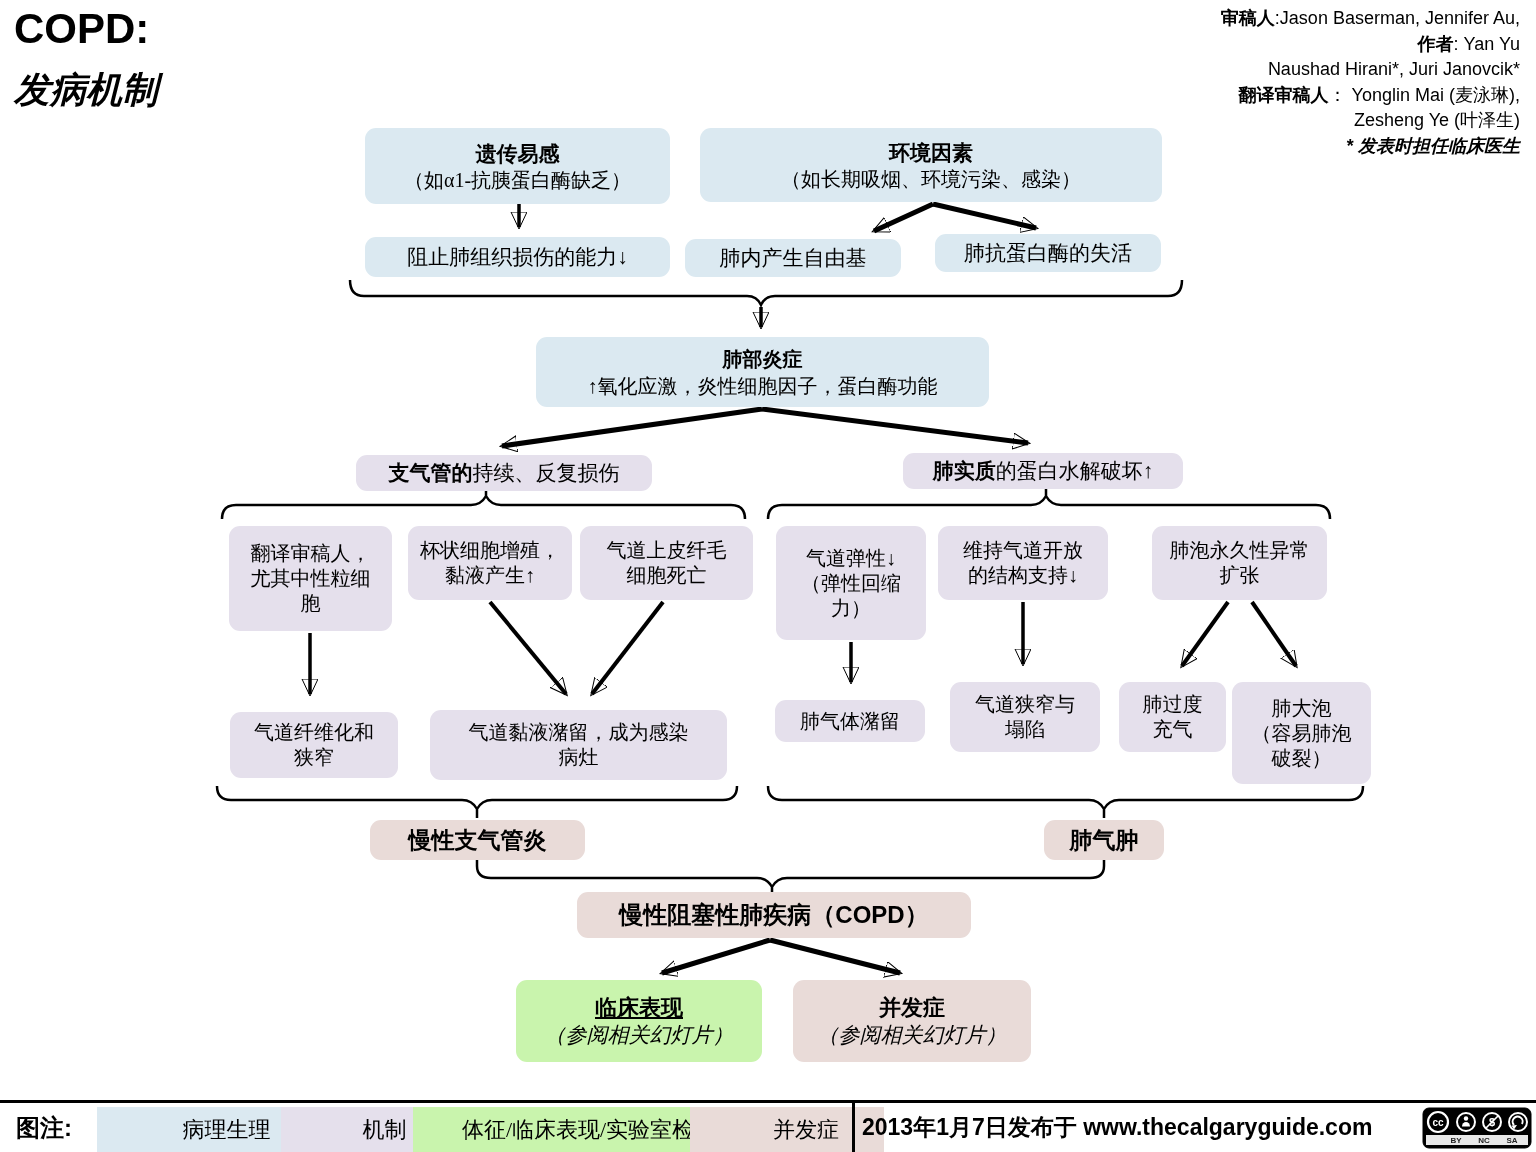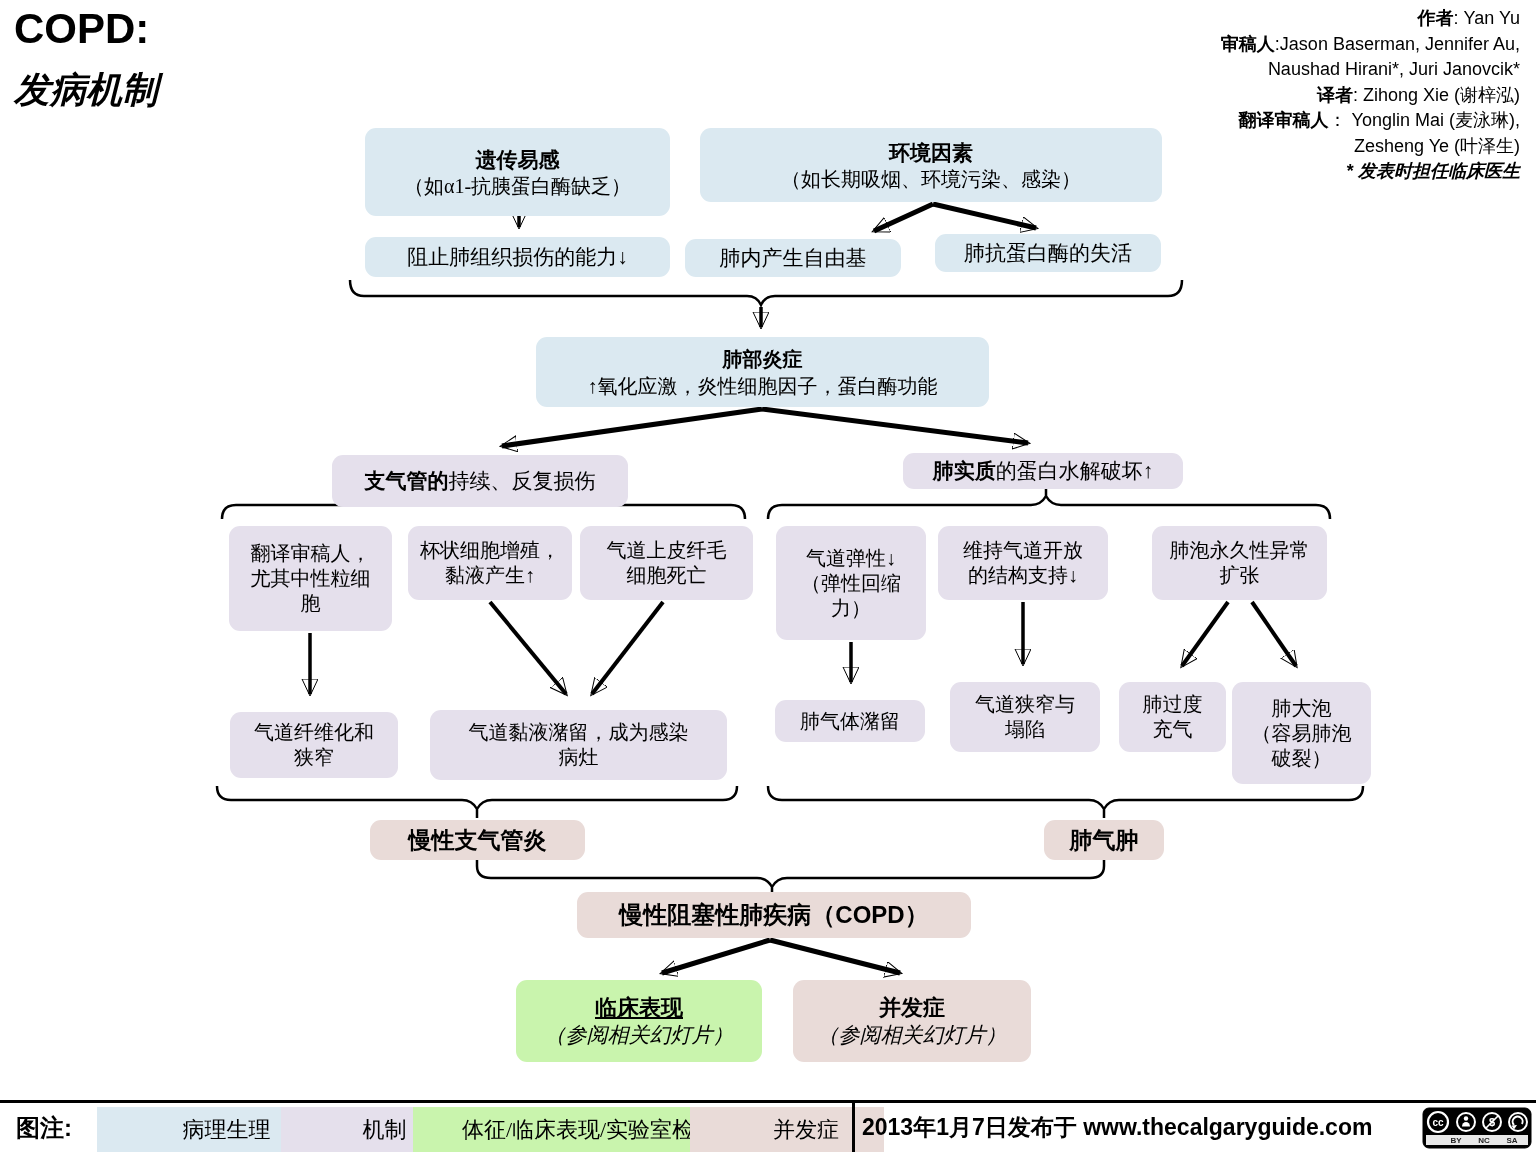--- a/index.html
+++ b/index.html
@@ -77,30 +77,29 @@
   <path d="M770,940 L662,973" stroke-width="5" marker-end="url(#ah)"></path>
   <path d="M770,940 L900,973" stroke-width="5" marker-end="url(#ah)"></path>
 </svg>
 
 <div class="abs" style="left:14px;top:6px;">
   <div class="title-main">COPD:</div>
   <div class="title-sub">发病机制</div>
 </div>
 
 <div class="abs credits">
+  <div><span class="cb">审稿人</span><span>:Jason Baserman, Jennifer Au,</span></div>
   <div><span class="cb">作者</span><span>: Yan Yu</span></div>
-  <div><span class="cb">审稿人</span><span>:Jason Baserman, Jennifer Au,</span></div>
   <div>Naushad Hirani*, Juri Janovcik*</div>
-  <div><span class="cb">译者</span><span>: Zihong Xie (谢梓泓)</span></div>
   <div><span class="cb">翻译审稿人</span><span>：  Yonglin Mai (麦泳琳),</span></div>
   <div>Zesheng Ye (叶泽生)</div>
   <div class="cnote">* 发表时担任临床医生</div>
 </div>
 
-<div class="bx c-blue" style="left:365px;top:128px;width:305px;height:88px">
+<div class="bx c-blue" style="left:365px;top:128px;width:305px;height:76px">
   <div class="hd">遗传易感</div>
   <div class="sb">（如α1-抗胰蛋白酶缺乏）</div>
 </div>
 <div class="bx c-blue" style="left:700px;top:128px;width:462px;height:74px">
   <div class="hd">环境因素</div>
   <div class="sb">（如长期吸烟、环境污染、感染）</div>
 </div>
 
 <div class="bx c-blue" style="left:365px;top:237px;width:305px;height:40px">
   <div class="tx21">阻止肺组织损伤的能力↓</div>
@@ -110,21 +109,21 @@
 </div>
 <div class="bx c-blue" style="left:935px;top:234px;width:226px;height:38px">
   <div class="tx21">肺抗蛋白酶的失活</div>
 </div>
 
 <div class="bx c-blue" style="left:536px;top:337px;width:453px;height:70px">
   <div class="hd" style="font-size:20px">肺部炎症</div>
   <div class="sb">↑氧化应激，炎性细胞因子，蛋白酶功能</div>
 </div>
 
-<div class="bx c-lav" style="left:332px;top:455px;width:296px;height:52px">
+<div class="bx c-lav" style="left:356px;top:455px;width:296px;height:36px">
   <div class="mix"><span class="bseg">支气管的</span><span>持续、反复损伤</span></div>
 </div>
 <div class="bx c-lav" style="left:903px;top:453px;width:280px;height:36px">
   <div class="mix"><span class="bseg">肺实质</span><span>的蛋白水解破坏↑</span></div>
 </div>
 
 <div class="bx c-lav" style="left:229px;top:526px;width:163px;height:105px">
   <div class="tx">翻译审稿人，</div>
   <div class="tx">尤其中性粒细</div>
   <div class="tx">胞</div>

